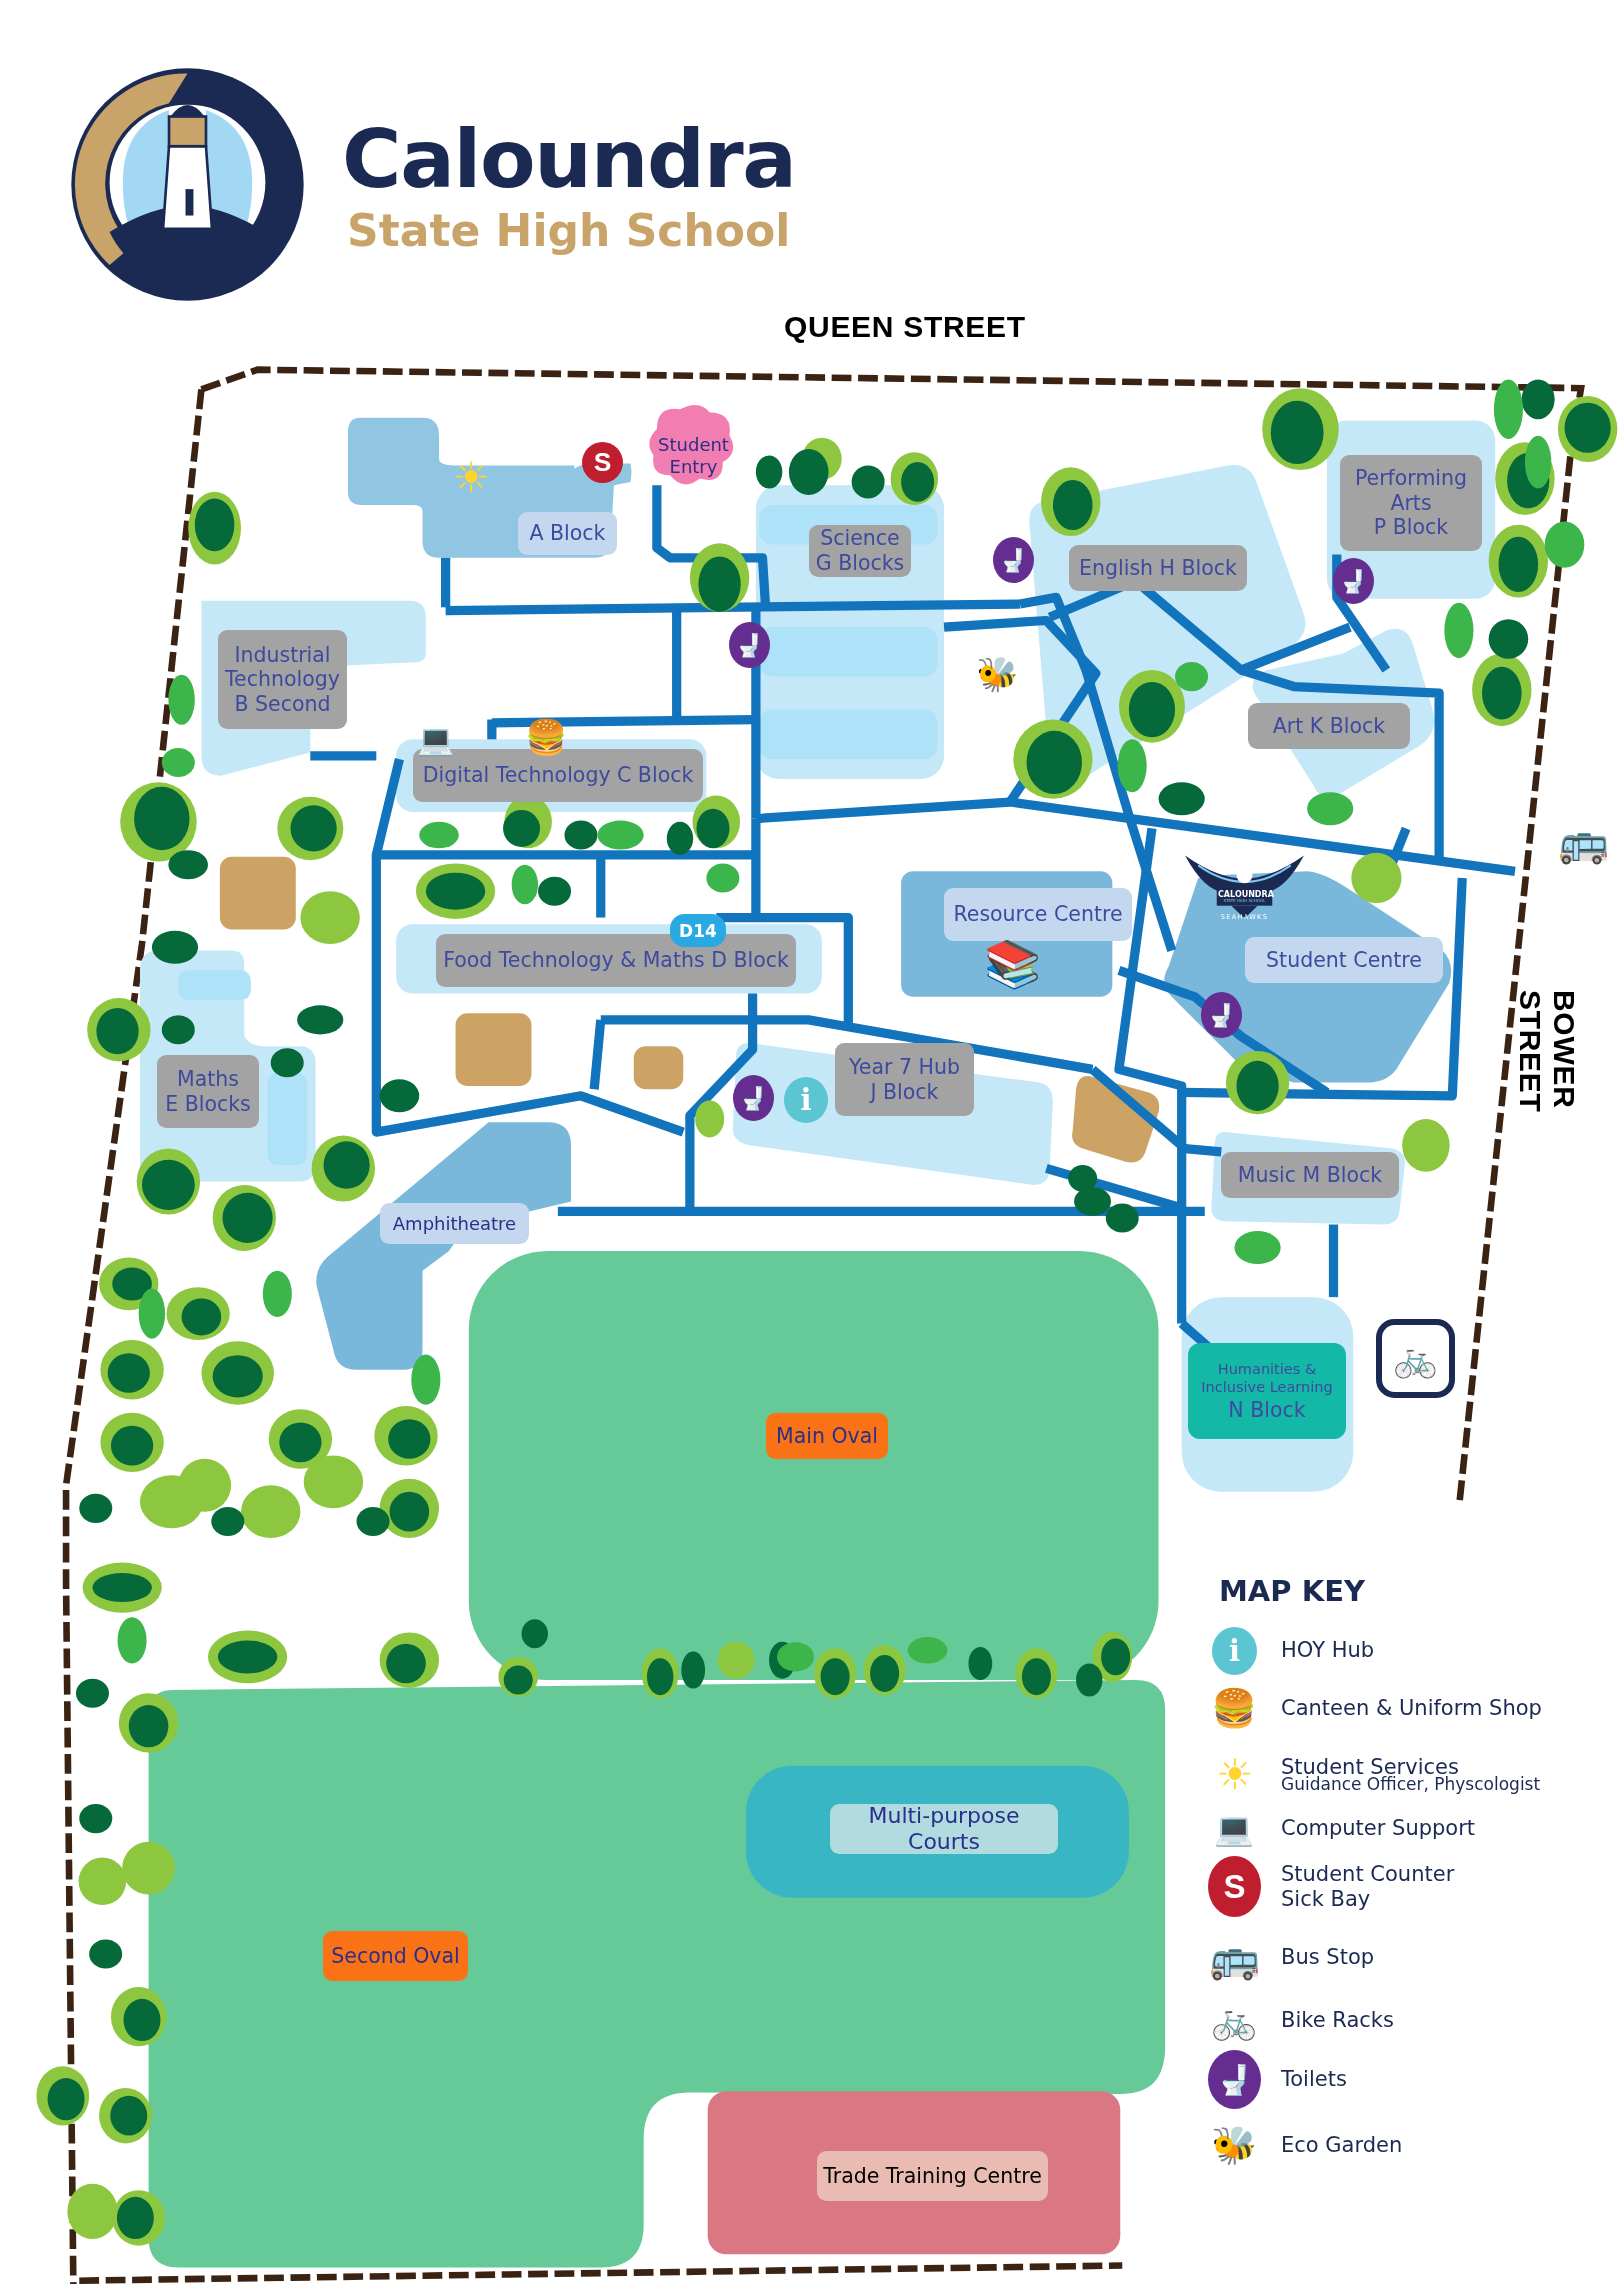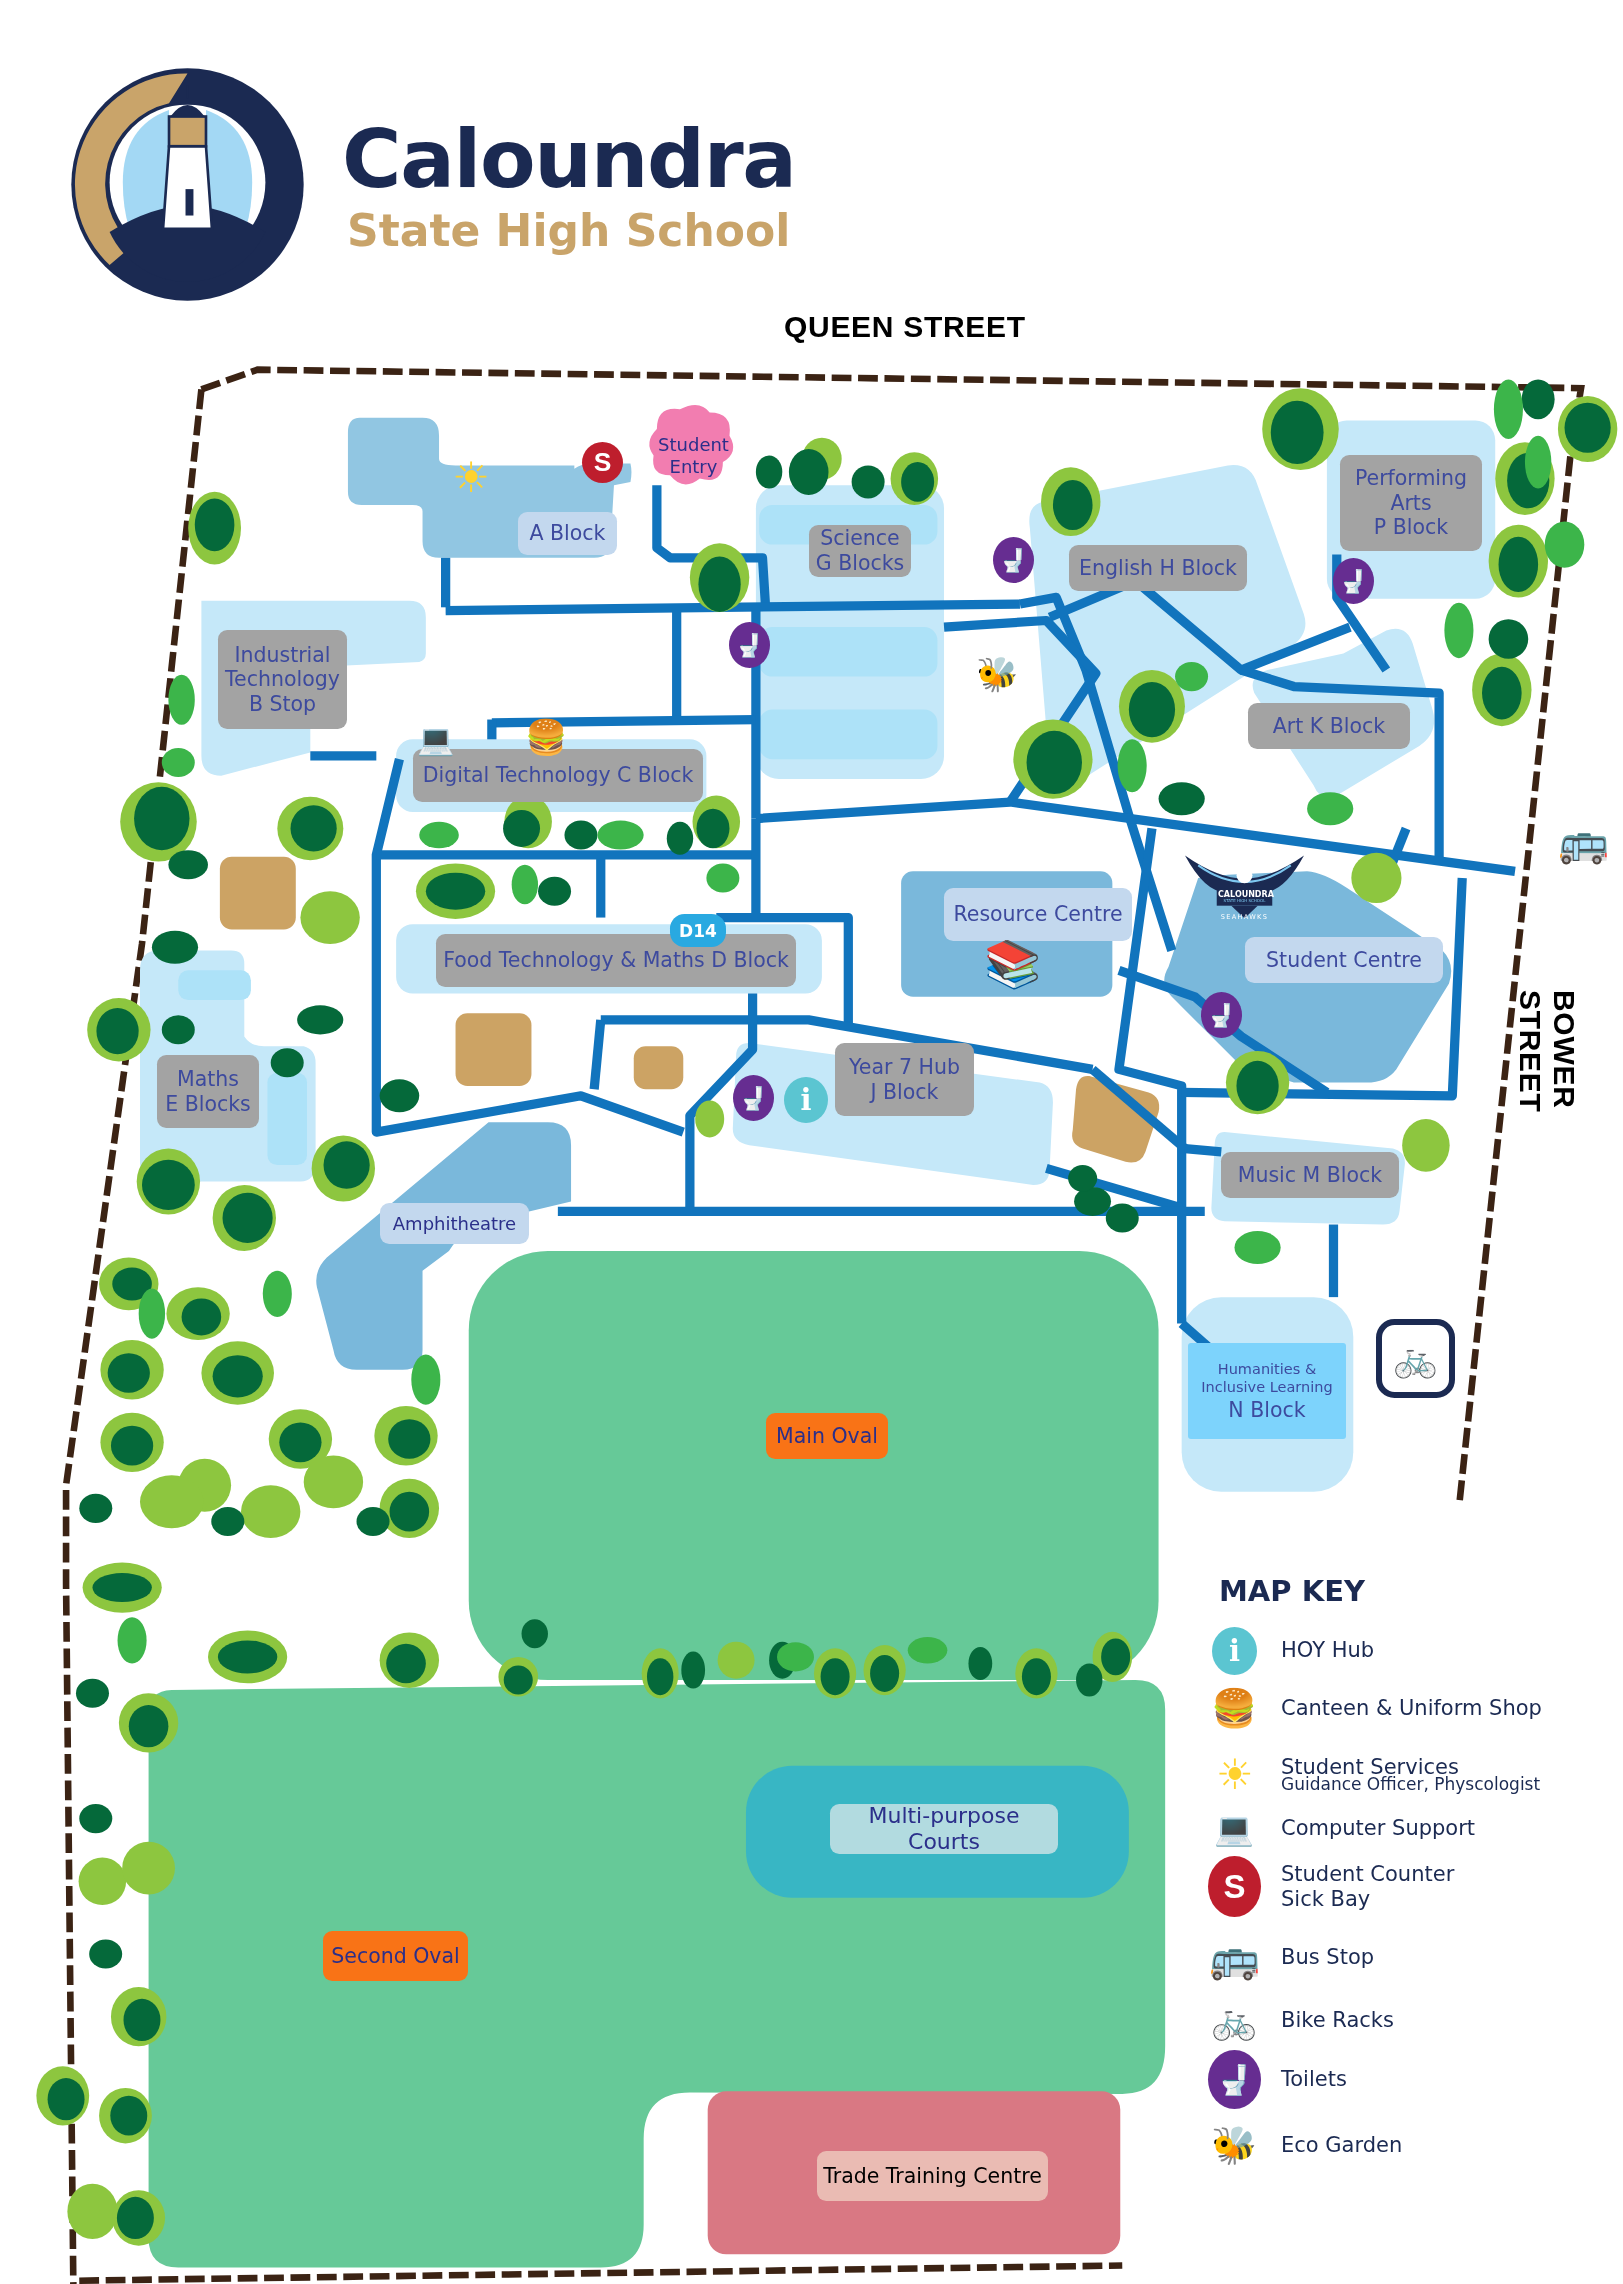--- a/index.html
+++ b/index.html
@@ -298,37 +298,37 @@
 <div class="label" style="left:654px;top:429px;width:79px;height:53px;font-size:18px;color:#2b2f8a;background:transparent;">Student
 Entry</div>
 <div class="label lbl-light" style="left:809px;top:525px;width:102px;height:52px;font-size:20.5px;">Science
 G Blocks</div>
 <div class="label lbl-light" style="left:1069px;top:545px;width:178px;height:46px;font-size:20.5px;">English H Block</div>
 <div class="label lbl-light" style="left:1340px;top:455px;width:142px;height:96px;font-size:20.5px;">Performing
 Arts
 P Block</div>
 <div class="label lbl-light" style="left:218px;top:630px;width:129px;height:99px;font-size:20.5px;">Industrial
 Technology
-B Stop</div>
+B Second</div>
 <div class="label lbl-light" style="left:413px;top:749px;width:290px;height:53px;font-size:20.5px;">Digital Technology C Block</div>
 <div class="label lbl-light" style="left:1248px;top:703px;width:162px;height:46px;font-size:20.5px;">Art K Block</div>
 <div class="label lbl-light" style="left:436px;top:934px;width:360px;height:53px;font-size:20.5px;">Food Technology &amp; Maths D Block</div>
 <div class="abs" style="left:670px;top:914px;width:56px;height:33px;background:#29a9e1;border-radius:14.5px;display:flex;align-items:center;justify-content:center;">
   <span style="color:#fff;font-weight:bold;font-size:17px;font-family:'DejaVu Sans',sans-serif;">D14</span>
 </div>
 <div class="label lbl-mid" style="left:914px;top:888px;width:188px;height:53px;font-size:20.5px;">Resource Centre</div>
 <div class="emoji" style="left:984px;top:941px;font-size:46px;">📚</div>
 <div class="label lbl-mid" style="left:1215px;top:937px;width:198px;height:46px;font-size:20.5px;">Student Centre</div>
 <div class="label lbl-light" style="left:157px;top:1055px;width:102px;height:73px;font-size:20.5px;">Maths
 E Blocks</div>
 <div class="label lbl-light" style="left:835px;top:1043px;width:139px;height:73px;font-size:20.5px;">Year 7 Hub
 J Block</div>
 <div class="label lbl-light" style="left:1221px;top:1152px;width:178px;height:46px;font-size:20.5px;">Music M Block</div>
 <div class="label lbl-mid" style="left:350px;top:1203px;width:149px;height:41px;font-size:18px;color:#2b2f8a;">Amphitheatre</div>
-<div class="abs" style="left:1188px;top:1343px;width:158px;height:96px;background:#7dd3fc;border-radius:3px;display:flex;flex-direction:column;align-items:center;justify-content:center;color:#3d4a9e;font-family:'DejaVu Sans',sans-serif;">
+<div class="abs" style="left:1188px;top:1343px;width:158px;height:96px;background:#14b8a6;border-radius:12px;display:flex;flex-direction:column;align-items:center;justify-content:center;color:#3d4a9e;font-family:'DejaVu Sans',sans-serif;">
   <span style="font-size:14.5px;text-align:center;white-space:pre-line;line-height:1.25;">Humanities &amp;
 Inclusive Learning</span>
   <span style="font-size:20.5px;margin-top:2.6px;">N Block</span>
 </div>
 <div class="label lbl-green" style="left:766px;top:1413px;width:122px;height:46px;font-size:20.5px;">Main Oval</div>
 <div class="label lbl-green" style="left:323px;top:1931px;width:145px;height:50px;font-size:20.5px;">Second Oval</div>
 <div class="label lbl-court" style="left:830px;top:1804px;width:228px;height:50px;font-size:22px;">Multi-purpose Courts</div>
 <div class="label lbl-trade" style="left:817px;top:2151px;width:231px;height:50px;font-size:20.5px;">Trade Training Centre</div>
 
 <div class="abs" style="left:1185px;top:852px;width:119px;height:73px;">

